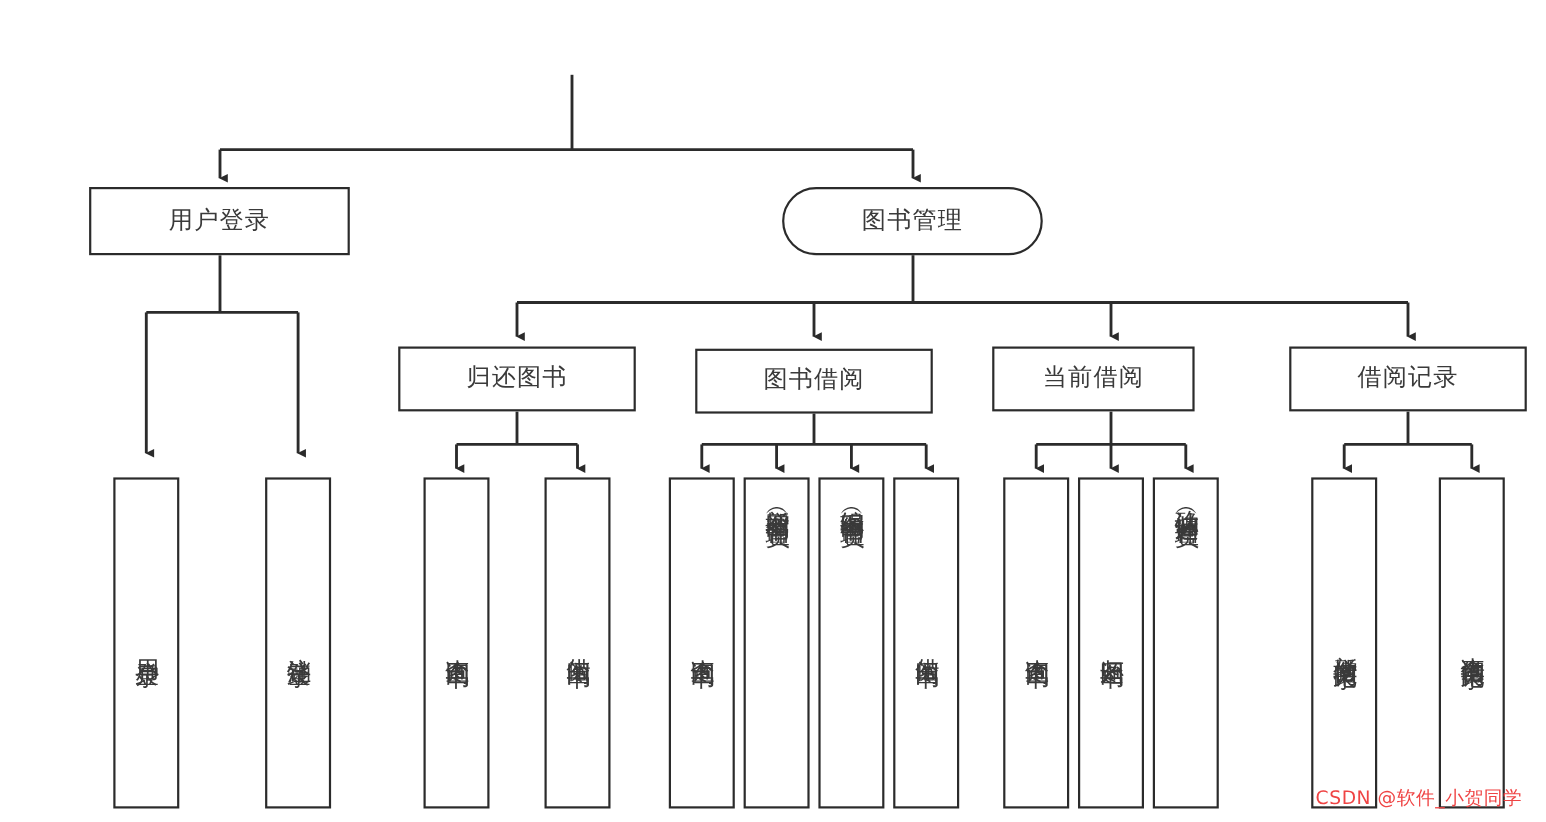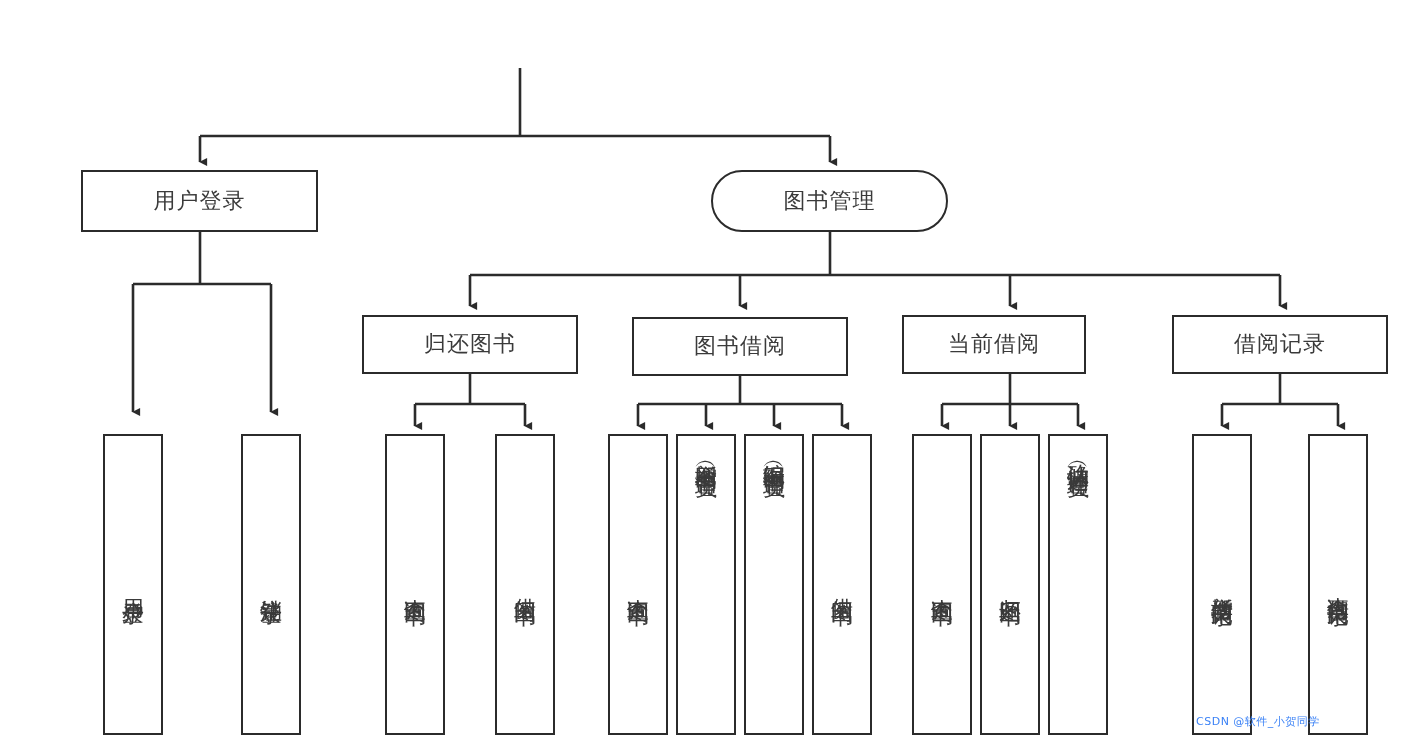--- a/index.html
+++ b/index.html
@@ -59,22 +59,22 @@
     text-align: center;
   }
   .node.leaf.center-v {
     align-items: center;
     padding-top: 0;
   }
   .watermark {
     position: absolute;
     left: 1196px;
     top: 714px;
-    font-size: 11px;
-    color: #3b82f6;
+    font-size: 17px;
+    color: #ef4444;
     white-space: nowrap;
     z-index: 5;
     letter-spacing: 0.5px;
   }
 </style>
 </head>
 <body>
 
 <div id="canvas">
 

